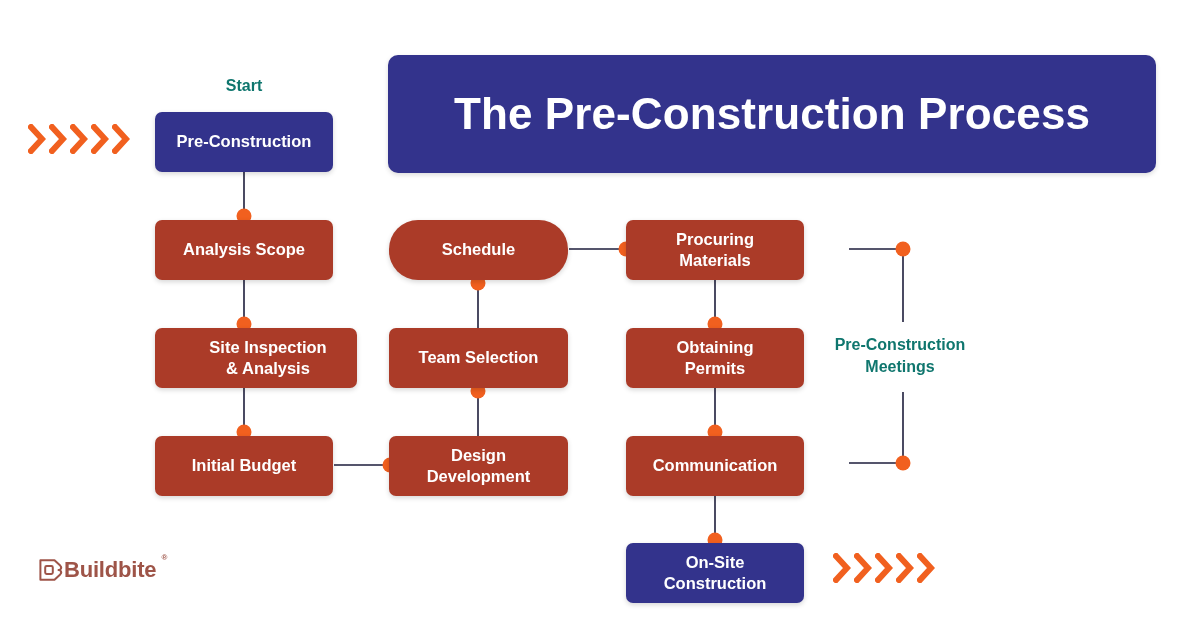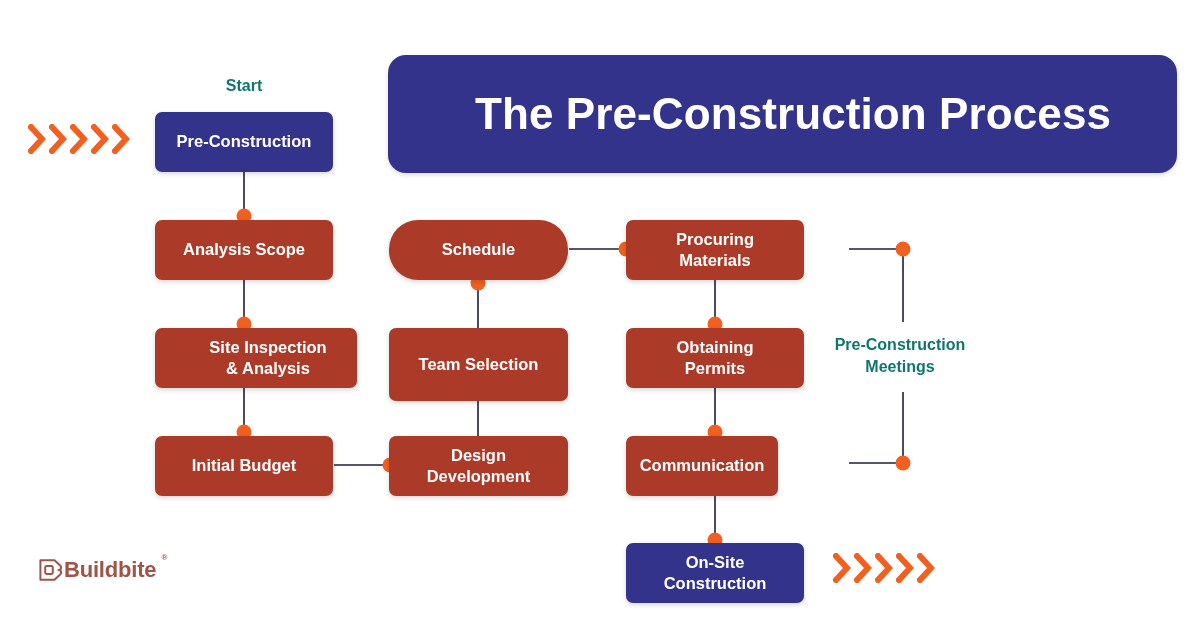--- a/index.html
+++ b/index.html
@@ -29,28 +29,27 @@
     pointer-events: none;
   }
 
   
   .banner {
     position: absolute;
     left: 388px;
     top: 55px;
     width: 768px;
     height: 118px;
-    border-radius: 18px;
+    border-radius: 10px;
     background: #33338c;
     box-shadow: 0 2px 5px rgba(0,0,0,0.14);
     display: flex;
     align-items: center;
     justify-content: center;
     z-index: 3;
-    padding-left: 21px;
   }
   .banner-text {
     color: #ffffff;
     font-size: 44px;
     font-weight: 700;
     letter-spacing: 0.1px;
     line-height: 1.1;
     text-align: center;
   }
 
@@ -235,40 +234,40 @@
   </div>
 
   <div class="node red" style="left:155px; top:436px; width:178px; height:60px;">
     <span class="node-label">Initial Budget</span>
   </div>
 
   <div class="node red" style="left:389px; top:220px; width:179px; height:60px;border-radius:29px;">
     <span class="node-label">Schedule</span>
   </div>
 
-  <div class="node red" style="left:389px; top:328px; width:179px; height:73px;">
+  <div class="node red" style="left:389px; top:328px; width:179px; height:60px;">
     <span class="node-label">Team Selection</span>
   </div>
 
   <div class="node red" style="left:389px; top:436px; width:179px; height:60px;">
     <span class="node-label">Design
 Development</span>
   </div>
 
   <div class="node red" style="left:626px; top:220px; width:178px; height:60px;">
     <span class="node-label">Procuring
 Materials</span>
   </div>
 
   <div class="node red" style="left:626px; top:328px; width:178px; height:60px;">
     <span class="node-label">Obtaining
 Permits</span>
   </div>
 
-  <div class="node red" style="left:626px; top:436px; width:152px; height:60px;">
+  <div class="node red" style="left:626px; top:436px; width:178px; height:60px;">
     <span class="node-label">Communication</span>
   </div>
 
   <div class="node blue" style="left:626px; top:543px; width:178px; height:60px;">
     <span class="node-label">On-Site
 Construction</span>
   </div>
 
   <div class="plain-label meetings-label">Pre-Construction
 Meetings</div>

